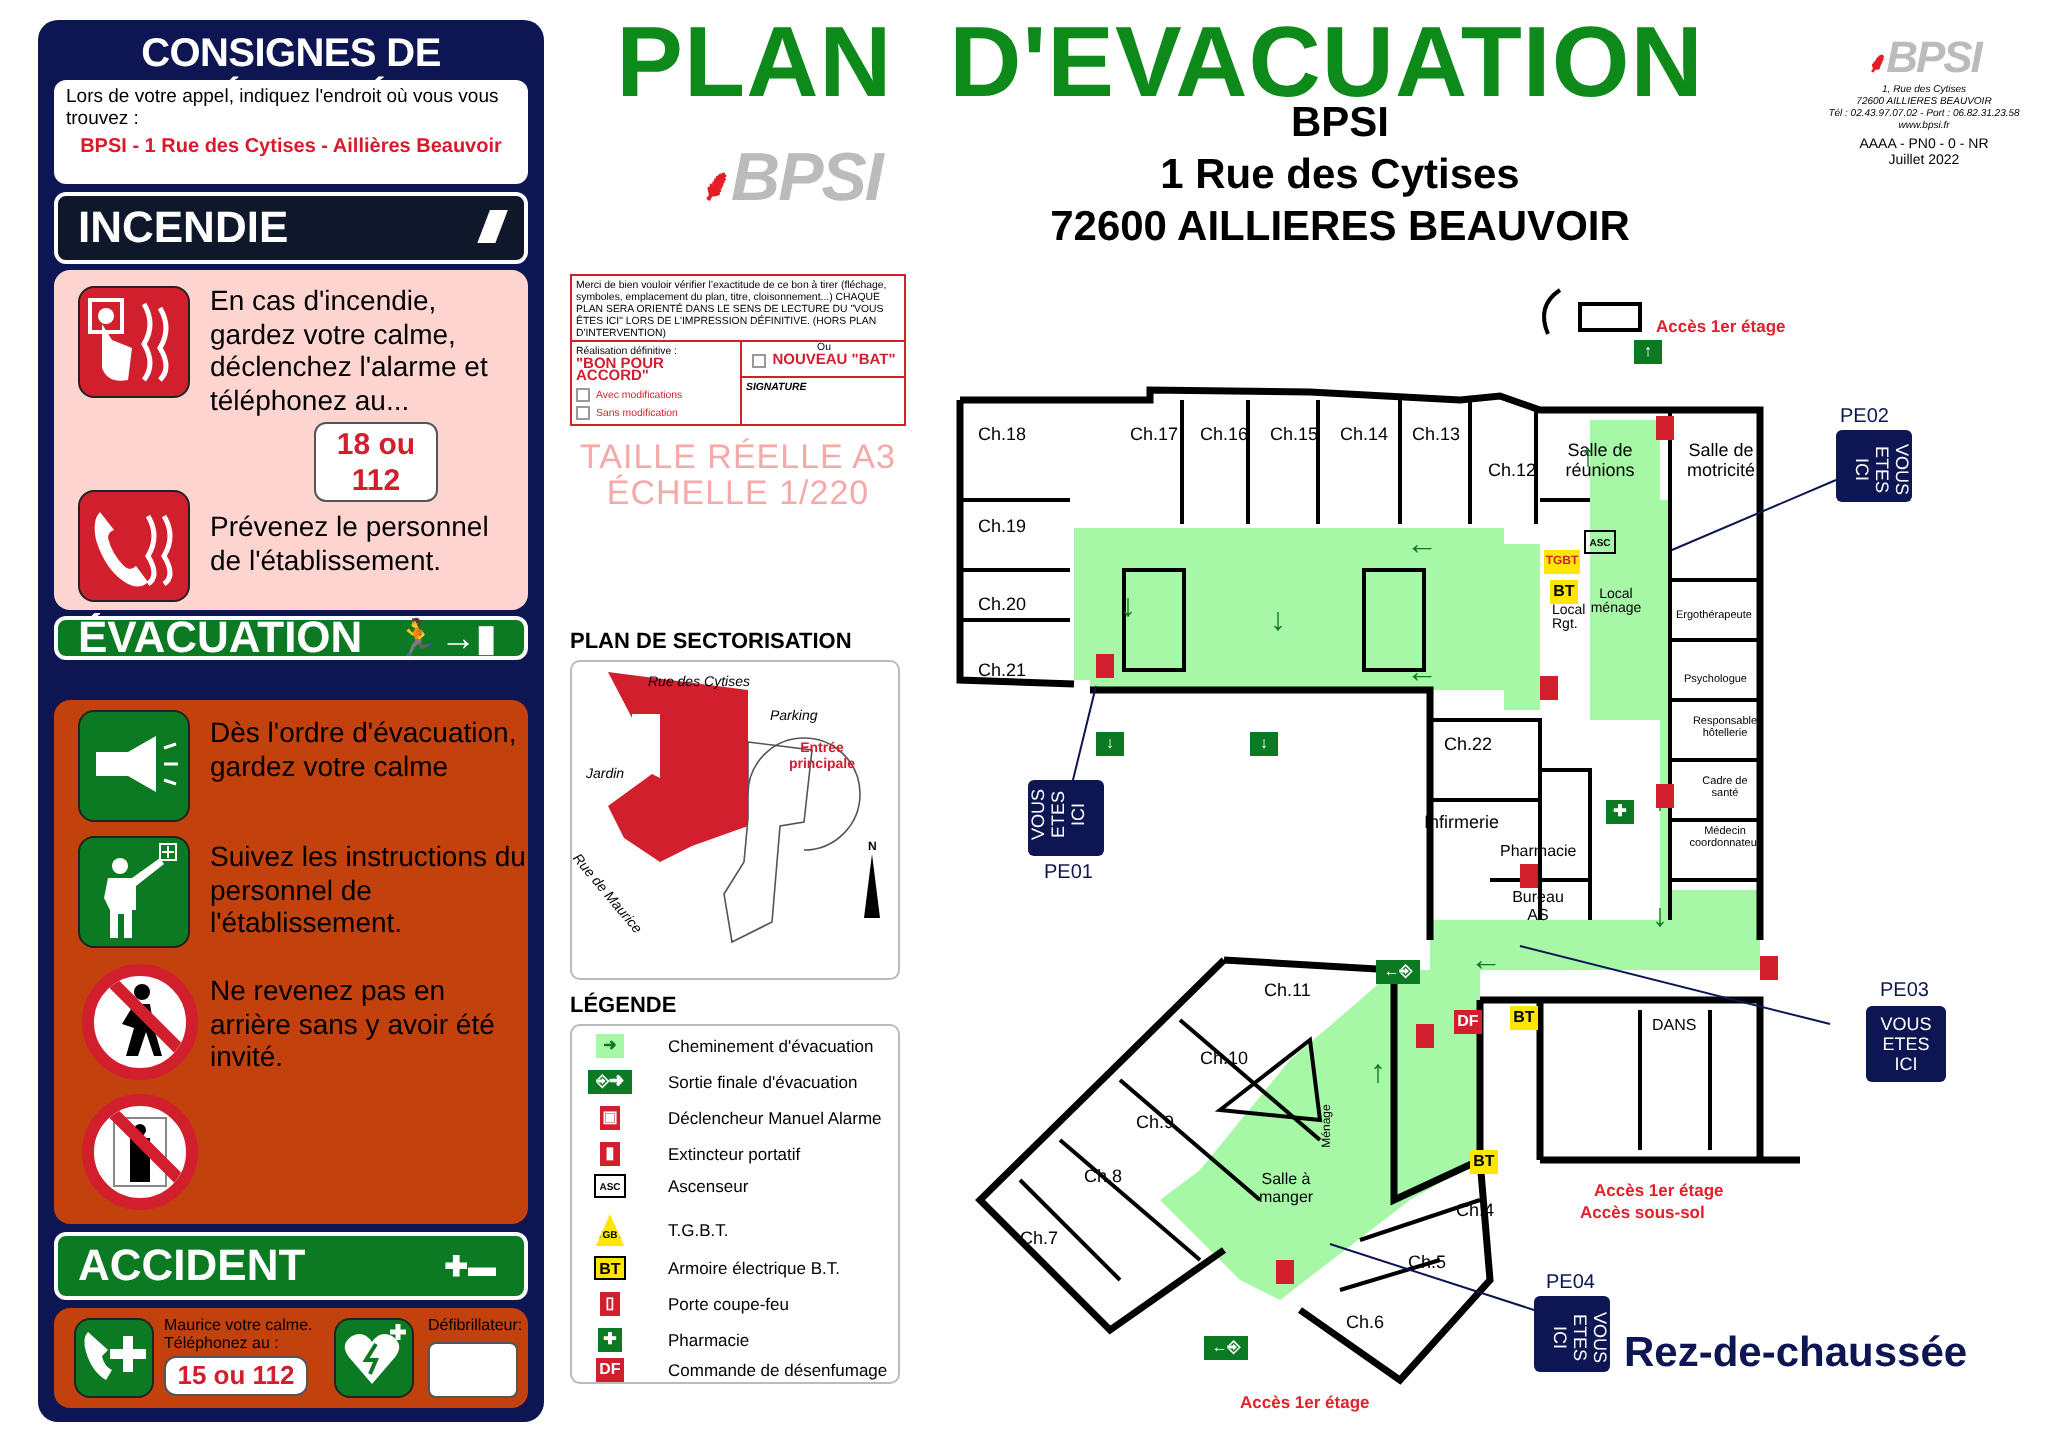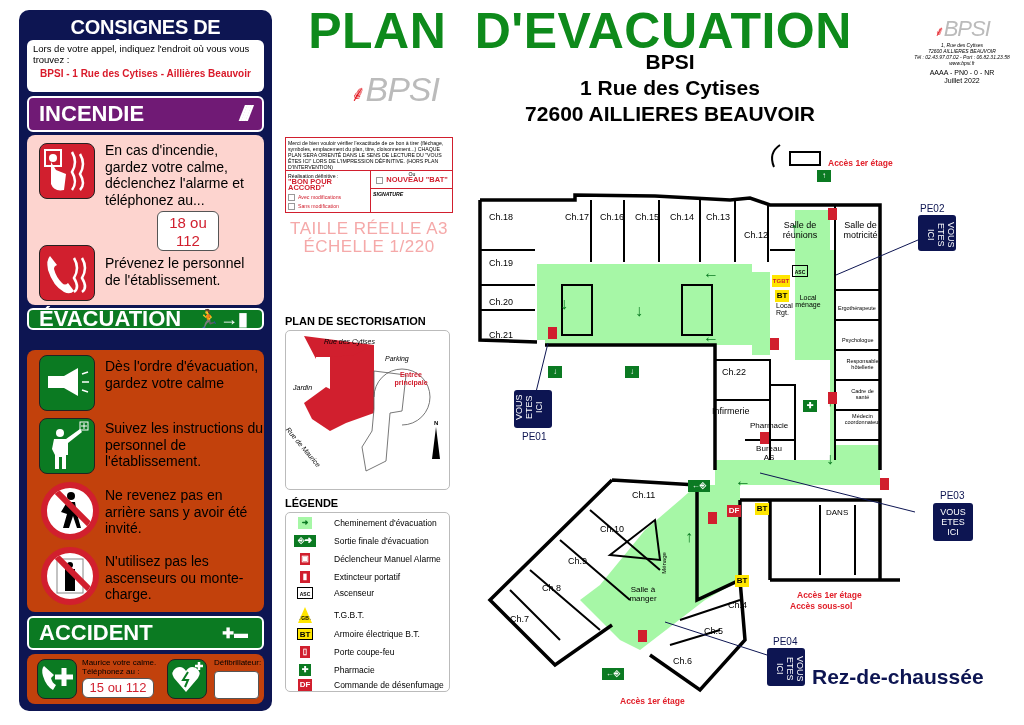--- a/index.html
+++ b/index.html
@@ -4,36 +4,36 @@
 <style>
 *{box-sizing:border-box;margin:0;padding:0}
 body{width:1024px;height:725px;background:#fff;font-family:"Liberation Sans",sans-serif;position:relative;overflow:hidden;color:#000}
 .abs{position:absolute}
 
 #left{left:19px;top:10px;width:253px;height:701px;background:#0d1552;border-radius:10px}
 #left .hdr{color:#fff;font-weight:bold;font-size:20px;text-align:center;margin-top:6px;letter-spacing:-0.3px}
 .callbox{position:absolute;left:8px;top:30px;width:237px;height:52px;background:#fff;border-radius:6px;padding:3px 6px;font-size:9.5px;line-height:11px}
 .callbox .red{color:#d91a2a;font-weight:bold;font-size:10px;margin-top:3px;display:block;text-align:center}
 .bar{position:absolute;left:8px;width:237px;border-radius:6px;border:2px solid #fff;color:#fff;font-weight:bold;font-size:22px;padding-left:10px;display:flex;align-items:center}
-.bar.red{background:#701a75}
+.bar.red{background:#0f172a}
 .bar.green{background:#0b7a22}
 .pnl{position:absolute;left:8px;width:237px;border-radius:8px}
 .pnl.pink{background:#fdd4cf}
 .pnl.lgreen{background:#c2410c}
 .ico{position:absolute;width:56px;height:56px;border-radius:8px;border:1.5px solid #222}
 .ico.r{background:#d11f2e}
 .ico.g{background:#0b7a22}
 .txt{position:absolute;font-size:14px;line-height:16.5px}
-.numbox{position:absolute;background:#fff;border:1.5px solid #555;border-radius:6px;color:#d11f2e;font-weight:normal;text-align:center}
+.numbox{position:absolute;background:#fff;border:1.5px solid #555;border-radius:6px;color:#d11f2e;font-weight:bold;text-align:center}
 .noic{position:absolute;width:58px;height:58px;border-radius:50%;border:6px solid #d11f2e;background:#fff;overflow:hidden}
 .noic:after{content:"";position:absolute;left:-4px;top:20px;width:66px;height:6px;background:#d11f2e;transform:rotate(45deg)}
 
 #title{left:300px;top:2px;width:560px;text-align:center;color:#0e8a1b;font-weight:bold;font-size:50px;letter-spacing:0.5px;word-spacing:14px}
 .sub{position:absolute;left:470px;width:400px;text-align:center;font-weight:bold;font-size:21px}
-.logo{position:absolute;font-style:italic;font-weight:normal;color:#bbb;font-size:34px;letter-spacing:-1px}
+.logo{position:absolute;font-style:italic;font-weight:bold;color:#bbb;font-size:34px;letter-spacing:-1px}
 .logo .fl{color:#e41e26;font-style:normal;font-size:22px}
 #topright{left:900px;top:16px;width:124px;text-align:center}
 #topright .small{font-size:5px;line-height:6px;font-style:italic}
 #topright .ref{font-size:7px;line-height:8px;margin-top:3px}
 
 #bat{left:285px;top:137px;width:168px;height:76px;border:1.5px solid #d11f2e;font-size:5.2px;line-height:6px}
 #bat .top{padding:2px;border-bottom:1.5px solid #d11f2e;height:33px}
 #bat .l{position:absolute;left:0;top:33px;width:85px;height:41px;border-right:1.5px solid #d11f2e;padding:2px}
 #bat .r1{position:absolute;left:85px;top:33px;width:82px;height:18px;border-bottom:1.5px solid #d11f2e;text-align:center}
 #bat .r2{position:absolute;left:85px;top:51px;width:82px;padding:2px;font-weight:bold;font-style:italic}
@@ -121,21 +121,20 @@
         </svg>
     </div>
     <div class="txt" style="left:78px;top:137px;width:155px">Ne revenez pas en arrière sans y avoir été invité.</div>
     <div class="noic" style="left:14px;top:197px">
       <svg width="46" height="46" viewBox="0 0 46 46" style="position:absolute;left:0;top:0">
           <rect x="10" y="6" width="26" height="34" fill="none" stroke="#888"></rect>
           <circle cx="23" cy="12" r="3" fill="#000"></circle>
           <rect x="18" y="16" width="10" height="22" fill="#000"></rect>
         </svg>
     </div>
-    <div class="txt" style="left:78px;top:203px;width:155px">N'utilisez pas les ascenseurs ou monte-charge.</div>
   </div>
 
   <div class="bar green" style="top:606px;height:34px">
     <span>ACCIDENT</span>
     <span style="margin-left:auto;margin-right:14px;font-size:14px">✚▬</span>
   </div>
   <div class="pnl lgreen" style="top:644px;height:50px">
     <div class="ico g" style="left:10px;top:5px;width:40px;height:40px">
       <svg width="37" height="37" viewBox="0 0 37 37">
           <path d="M6 6 q-3 3 -1 10 q3 10 10 14 l3 -5 q-4 -2 -5 -7 l3 -3 z" fill="#fff"></path>

